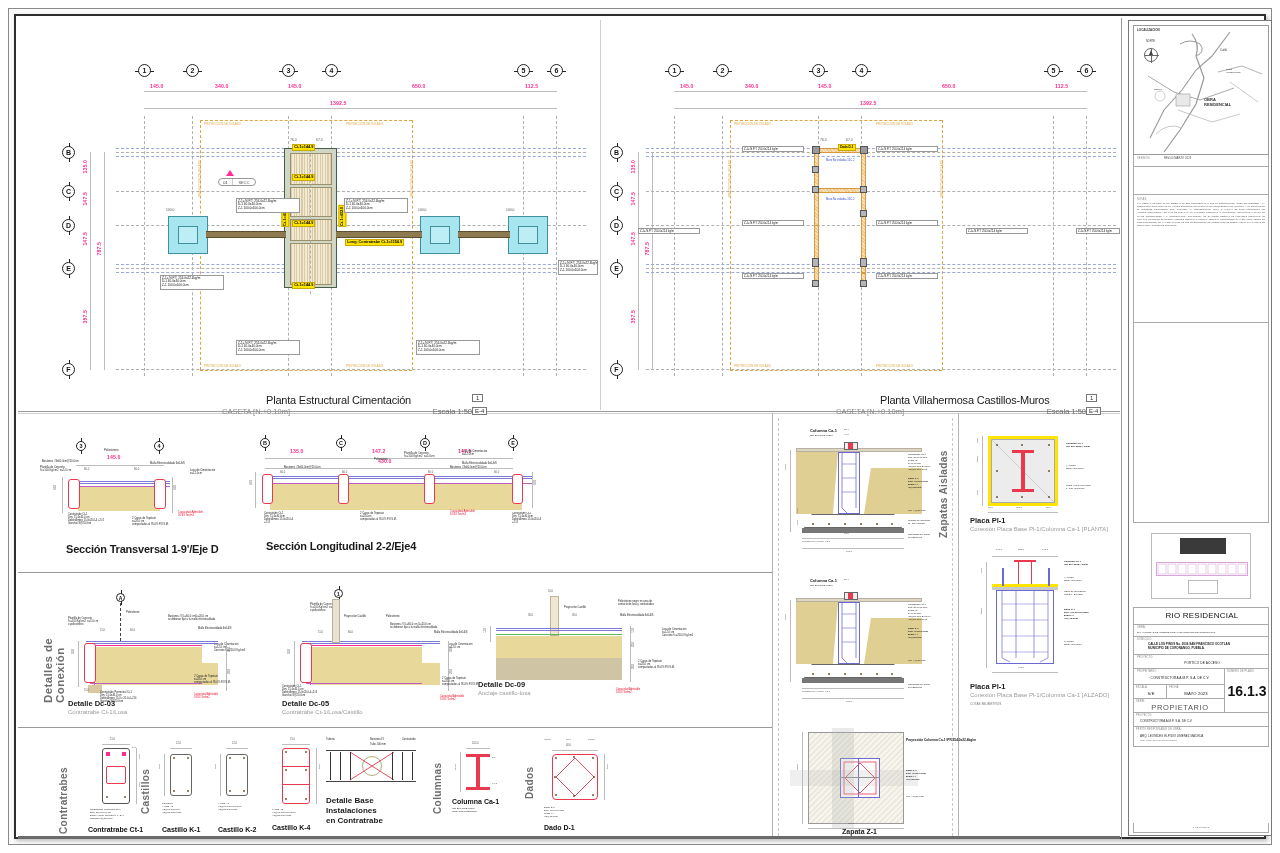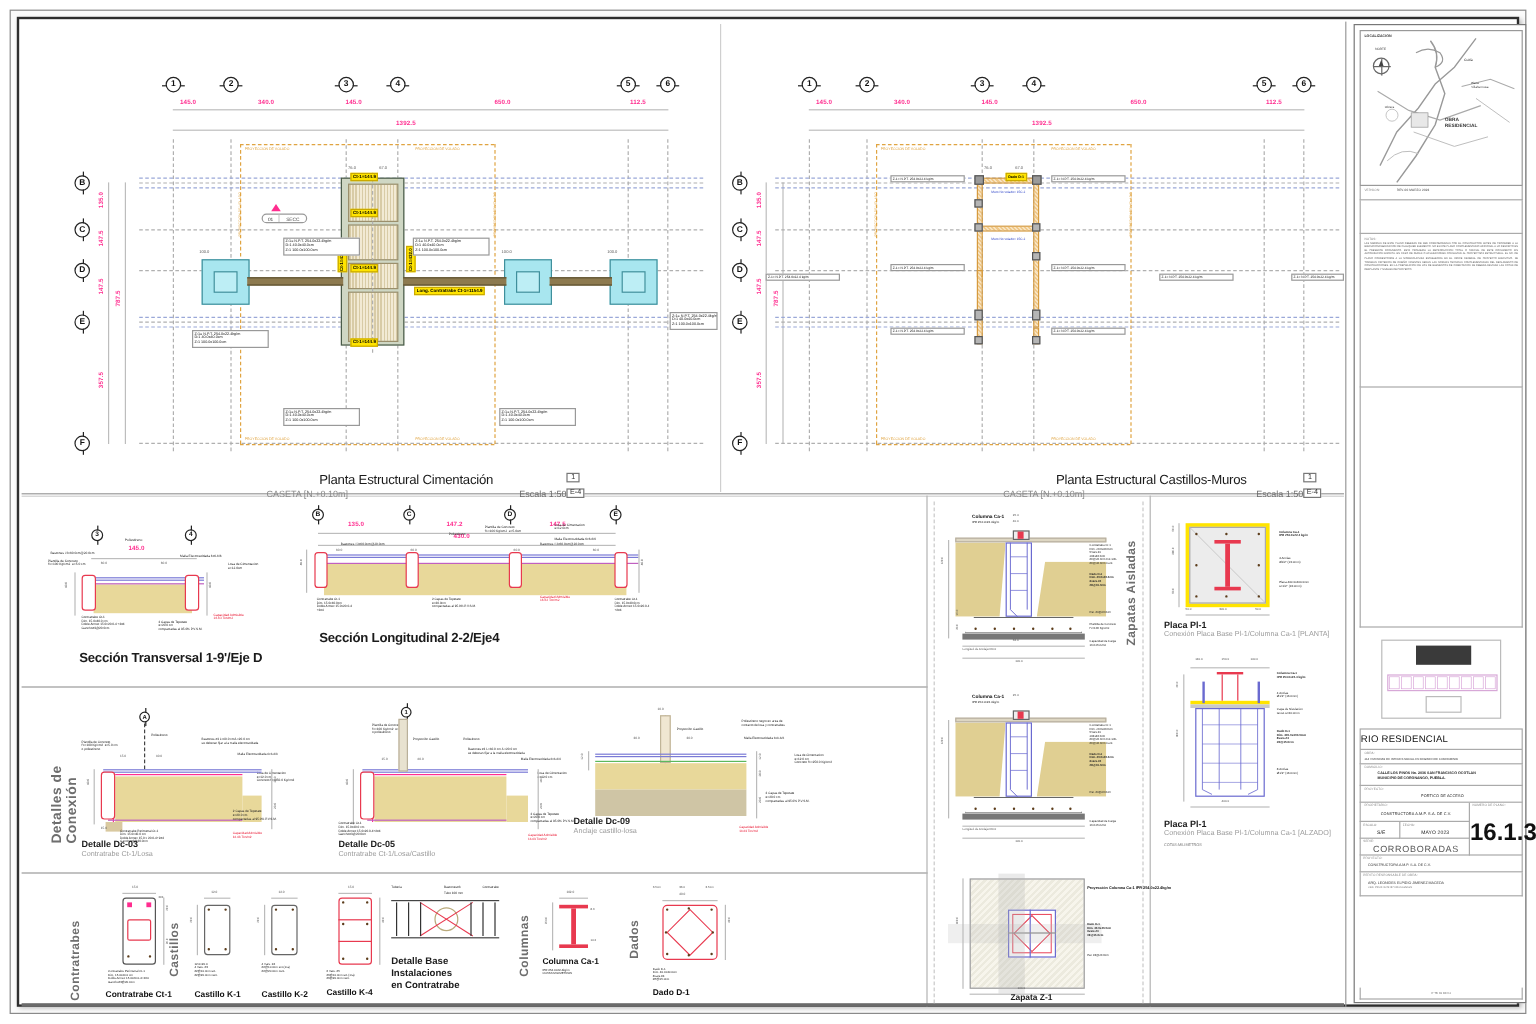--- a/index.html
+++ b/index.html
@@ -88,22 +88,22 @@
   .ylab.v { writing-mode:vertical-rl; transform:rotate(180deg); }
 
   
   .sheet-rule { position:absolute; background:#9a9a9a; }
 
   
   #titleblock { position:absolute; border:1px solid #777; background:#fff; }
   .tb-lbl { font-size:2.6px; color:#888; text-transform:uppercase; letter-spacing:.1px;}
   .tb-val { font-size:4.2px; color:#222; text-align:center; letter-spacing:.1px;}
   .tb-val.sm { font-size:3.2px; }
-  .tb-big { font-size:8px; color:#111; text-align:left; letter-spacing:.2px;}
-  .tb-huge{ font-size:20px; color:#111; font-weight:bold; text-align:center;}
+  .tb-big { font-size:8px; color:#111; text-align:center; letter-spacing:.2px;}
+  .tb-huge{ font-size:14px; color:#111; font-weight:bold; text-align:center;}
   .tb-proj{ font-size:7.5px; color:#555; text-align:center; letter-spacing:.6px;}
 
   
   .logo-box { position:absolute; border:1px solid #bbb; background:
       repeating-linear-gradient(45deg,#e9e9e9 0 2px,#f6f6f6 2px 4px); }
   .logo-amp { position:absolute; font-size:15px; font-weight:bold; color:#f0eee6;
               letter-spacing:-1px; }
   .logo-casas { position:absolute; font-size:8px; color:#e4e2da; letter-spacing:1px;}
 
   
@@ -386,21 +386,21 @@
     <div class="note-box" style="left:272px; top:126px; width:62px; font-size:2.7px;">Z-1= N.P.T. 254.0x22.4 kg/m</div>
     <div class="note-box" style="left:138px; top:200px; width:62px; font-size:2.7px;">Z-1= N.P.T. 254.0x22.4 kg/m</div>
     <div class="note-box" style="left:272px; top:200px; width:62px; font-size:2.7px;">Z-1= N.P.T. 254.0x22.4 kg/m</div>
     <div class="note-box" style="left:34px; top:208px; width:62px; font-size:2.7px;">Z-1= N.P.T. 254.0x22.4 kg/m</div>
     <div class="note-box" style="left:362px; top:208px; width:62px; font-size:2.7px;">Z-1= N.P.T. 254.0x22.4 kg/m</div>
     <div class="note-box" style="left:472px; top:208px; width:44px; font-size:2.7px; overflow:hidden;">Z-1= N.P.T. 254.0x22.4 kg/m</div>
     <div class="note-box" style="left:138px; top:253px; width:62px; font-size:2.7px;">Z-1= N.P.T. 254.0x22.4 kg/m</div>
     <div class="note-box" style="left:272px; top:253px; width:62px; font-size:2.7px;">Z-1= N.P.T. 254.0x22.4 kg/m</div>
 
     <div class="plan-title" style="left:232px; top:374px; width:250px;">
-      <div class="t1">Planta Estructural Castillos-Muros</div>
+      <div class="t1">Planta Villahermosa Castillos-Muros</div>
       <div class="t2">
         <span>CASETA [N.+0.10m]</span>
         <span class="esc">Escala 1:50</span>
       </div>
     </div>
     <div class="tag-num" style="left:482px; top:374px;">1</div>
     <div class="tag-sheet" style="left:482px; top:387px;">E-4</div>
   </div>
 
   <div class="panel" style="left:40px; top:425px; width:230px; height:145px;">
@@ -438,21 +438,21 @@
 Gancho#3@20.0cm</div>
     <div class="note" style="left:92px; top:92px; font-size:2.6px;">2 Capas de Tepetate
 e=20.0 cm
 compactadas al 95.0% P.V.S.M.</div>
     <div class="note-red" style="left:138px; top:86px; font-size:2.7px;">Capacidad Admisible
 16.63 Ton/m2</div>
 
     <div class="sec-title" style="left:26px; top:118px;">Sección Transversal 1-9'/Eje D</div>
   </div>
 
-  <div class="panel" style="left:250px; top:408px; width:300px; height:145px;">
+  <div class="panel" style="left:250px; top:422px; width:300px; height:145px;">
     <div class="bubble v" style="left:10px; top:16px; width:10px; height:10px; font-size:5.5px;">B</div>
     <div class="bubble v" style="left:86px; top:16px; width:10px; height:10px; font-size:5.5px;">C</div>
     <div class="bubble v" style="left:170px; top:16px; width:10px; height:10px; font-size:5.5px;">D</div>
     <div class="bubble v" style="left:258px; top:16px; width:10px; height:10px; font-size:5.5px;">E</div>
 
     <div class="dim" style="left:40px; top:26px;">135.0</div>
     <div class="dim" style="left:122px; top:26px;">147.2</div>
     <div class="dim" style="left:208px; top:26px;">147.5</div>
     <div class="hline" style="left:15px; top:36px; width:248px;"></div>
     <div class="dim" style="left:128px; top:36px;">430.0</div>
@@ -1102,21 +1102,21 @@
       <span class="tb-lbl" style="position:absolute; left:2px; top:1px;">ESCALA:</span>
       <div class="tb-val" style="position:absolute; left:0; top:6px; width:34px;">S/E</div>
     </div>
     <div style="position:absolute; left:38px; top:664px; width:58px; height:14px; border:1px solid #aaa; border-top:none; border-left:none;">
       <span class="tb-lbl" style="position:absolute; left:2px; top:1px;">FECHA:</span>
       <div class="tb-val" style="position:absolute; left:0; top:6px; width:58px;">MAYO 2023</div>
     </div>
 
     <div style="position:absolute; left:4px; top:678px; width:92px; height:14px; border:1px solid #aaa; border-top:none;">
       <span class="tb-lbl" style="position:absolute; left:2px; top:1px;">SERIE:</span>
-      <div class="tb-proj" style="position:absolute; left:0; top:4px; width:92px;">CORROBORADAS</div>
+      <div class="tb-proj" style="position:absolute; left:0; top:4px; width:92px;">PROPIETARIO</div>
     </div>
 
     <div style="position:absolute; left:4px; top:692px; width:136px; height:14px; border:1px solid #aaa; border-top:none;">
       <span class="tb-lbl" style="position:absolute; left:2px; top:1px;">PROYECTO:</span>
       <span style="position:absolute; left:6px; top:6px; font-size:3px; color:#333;">CONSTRUCTORA A.M.P. S.A. DE C.V.</span>
     </div>
 
     <div style="position:absolute; left:4px; top:706px; width:136px; height:20px; border:1px solid #aaa; border-top:none;">
       <span class="tb-lbl" style="position:absolute; left:2px; top:1px;">PERITO RESPONSABLE DE OBRA:</span>
       <span style="position:absolute; left:6px; top:7px; font-size:3px; color:#333;">ARQ. LEONIDES ELPIDIO JIMENEZ MACEDA</span>

